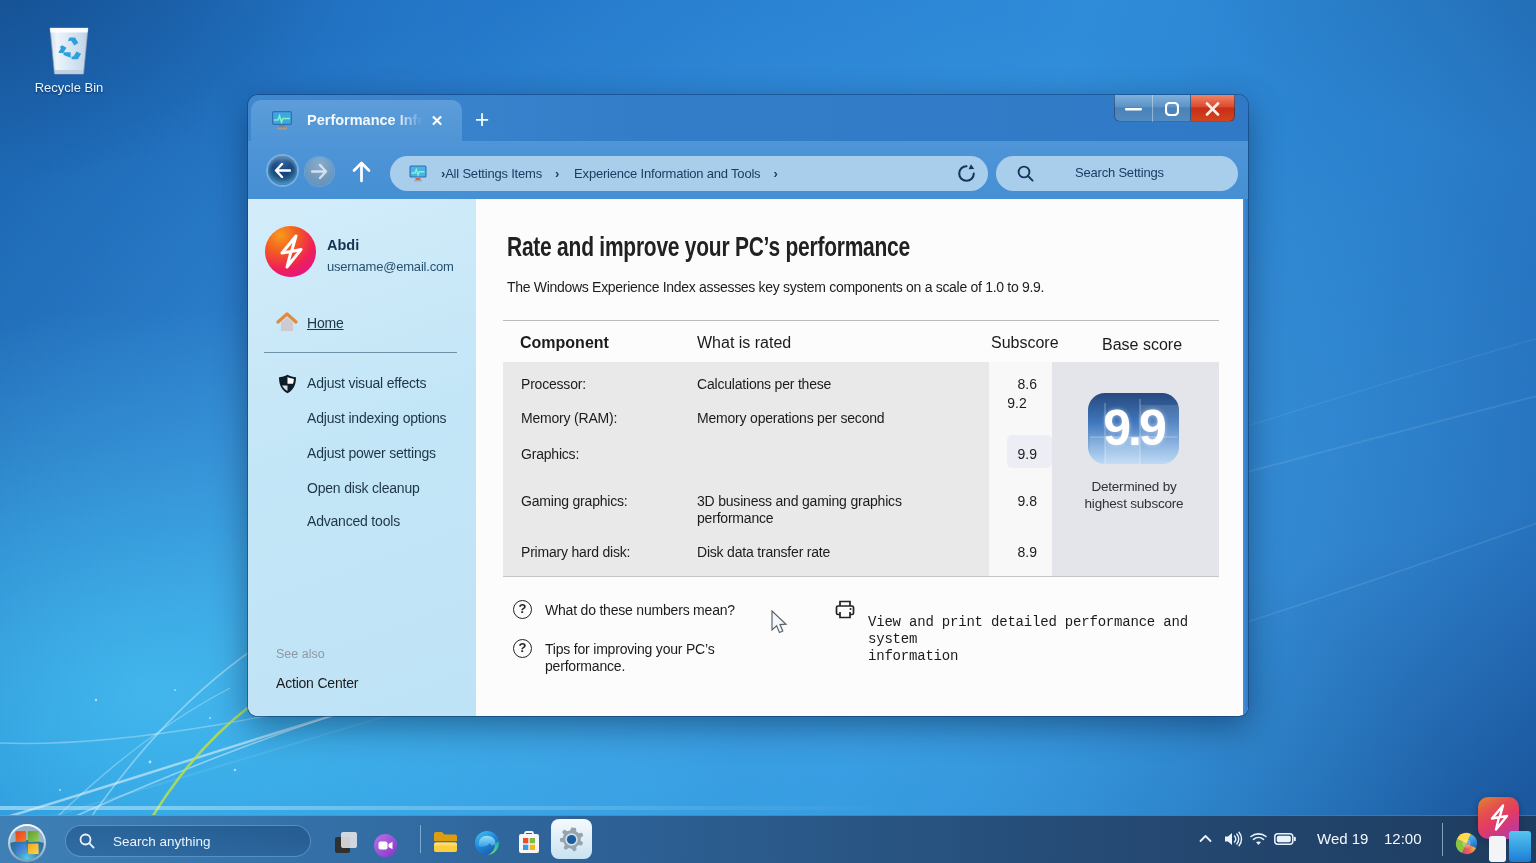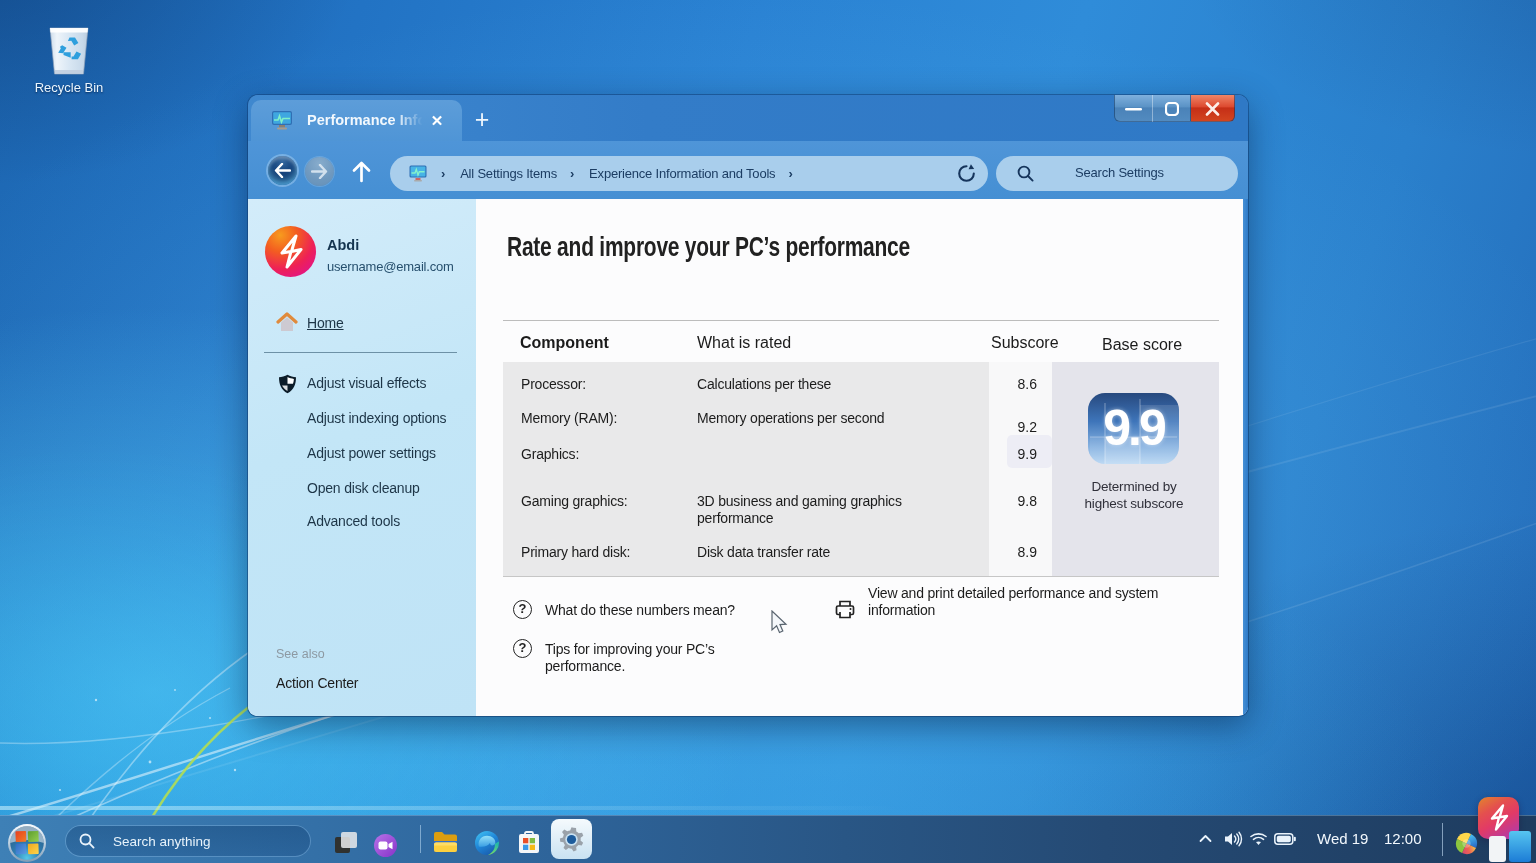--- a/index.html
+++ b/index.html
@@ -198,21 +198,21 @@
       </svg>
     <div id="crumb" class="abs">
       <svg style="margin-left:19px;" width="18" height="17" viewBox="0 0 18 17">
         <rect x="0.5" y="0.5" width="17" height="12" rx="1.5" fill="#2f6fb4"></rect>
         <rect x="1.6" y="1.6" width="14.8" height="9.8" rx="1" fill="#47b3e6"></rect>
         <path d="M2.5,8 L6,8 7.3,4.5 9,10 10.3,6.8 15.5,6.8" stroke="#85f2cb" stroke-width="1.4" fill="none"></path>
         <rect x="6.5" y="13" width="5" height="2" fill="#c66"></rect>
         <rect x="5" y="15" width="8" height="1.6" rx="0.8" fill="#aaa"></rect>
       </svg>
       <span style="margin:0 0 0 14px;font-weight:bold;">›</span>
-      <span style="margin-left:15px;">All Settings Items</span>
+      <span style="">All Settings Items</span>
       <span style="margin-left:13px;font-weight:bold;">›</span>
       <span style="margin-left:15px;">Experience Information and Tools</span>
       <span style="margin-left:13px;font-weight:bold;">›</span>
       <svg style="position:absolute;left:567px;top:8px;" width="19" height="19" viewBox="0 0 19 19">
         <path d="M9.5,2.2 A7.3,7.3 0 1 0 16.8,9.5" stroke="#16355c" stroke-width="2.1" fill="none" stroke-linecap="round"></path>
         <path d="M13.5,0.5 L17.5,4.5 L12,5.8 Z" fill="#16355c" transform="rotate(10 15 3)"></path>
       </svg>
     </div>
     <div id="search" class="abs">
       <svg style="position:absolute;left:21px;top:9px;" width="17" height="17" viewBox="0 0 17 17">
@@ -250,40 +250,41 @@
       <div class="abs sitem" style="left:59px;top:246px;">Adjust power settings</div>
       <div class="abs sitem" style="left:59px;top:281px;">Open disk cleanup</div>
       <div class="abs sitem" style="left:59px;top:314px;">Advanced tools</div>
 
       <div class="abs" style="left:28px;top:448px;font-size:12.5px;color:#8d99a2;">See also</div>
       <div class="abs sitem" style="left:28px;top:476px;color:#1b1b1b;">Action Center</div>
     </div>
 
     <div id="content" class="abs">
       <div id="h1" class="abs">Rate and improve your PC’s performance</div>
+      <div id="para" class="abs">The Windows Experience Index assesses key system components on a scale of 1.0 to 9.9.</div>
 
       <div id="thr1" class="abs"></div>
       <div class="abs thead" style="left:44px;top:135px;font-weight:bold;">Component</div>
       <div class="abs thead" style="left:221px;top:135px;">What is rated</div>
       <div class="abs thead" style="left:515px;top:135px;">Subscore</div>
       <div class="abs thead" style="left:626px;top:137px;">Base score</div>
 
       <div id="tgray" class="abs"></div>
       <div id="tsubw" class="abs"></div>
       <div id="tbase" class="abs"></div>
       <div id="ghl" class="abs"></div>
       <div id="thr2" class="abs"></div>
 
       <div class="comp" style="top:177px;">Processor:</div>
       <div class="wrat" style="top:177px;">Calculations per these</div>
       <div class="sub" style="top:177px;">8.6</div>
 
       <div class="comp" style="top:211px;">Memory (RAM):</div>
       <div class="wrat" style="top:211px;">Memory operations per second</div>
-      <div class="sub" style="top:220px;">9.2</div>
+      <div class="sub" style="top:196px;text-align:center;">9.2</div>
 
       <div class="comp" style="top:247px;">Graphics:</div>
       <div class="sub" style="top:247px;">9.9</div>
 
       <div class="comp" style="top:294px;">Gaming graphics:</div>
       <div class="wrat" style="top:294px;">3D business and gaming graphics<br>performance</div>
       <div class="sub" style="top:294px;">9.8</div>
 
       <div class="comp" style="top:345px;">Primary hard disk:</div>
       <div class="wrat" style="top:345px;">Disk data transfer rate</div>
@@ -317,21 +318,21 @@
       <div class="qmark" style="left:37px;top:401px;">?</div>
       <div class="hl" style="left:69px;top:403px;">What do these numbers mean?</div>
       <div class="qmark" style="left:37px;top:440px;">?</div>
       <div class="hl" style="left:69px;top:442px;">Tips for improving your PC’s<br>performance.</div>
       <svg class="abs" style="left:359px;top:401px;" width="20" height="19" viewBox="0 0 20 19">
         <rect x="1.5" y="6" width="17" height="8.5" rx="1.5" fill="none" stroke="#222" stroke-width="1.7"></rect>
         <path d="M5,6 L5,1.5 L15,1.5 L15,6" fill="none" stroke="#222" stroke-width="1.7"></path>
         <path d="M5,12 L5,17.5 L15,17.5 L15,12" fill="#fff" stroke="#222" stroke-width="1.7"></path>
         <circle cx="15.5" cy="9" r="1" fill="#222"></circle>
       </svg>
-      <div class="hl" style="left:392px;top:386px;">View and print detailed performance and system<br>information</div>
+      <div class="hl" style="left:392px;top:415px;font-family:Liberation Mono, monospace;">View and print detailed performance and system<br>information</div>
     </div>
     <div id="rstrip" class="abs"></div>
   </div>
 </div>
 
 <svg class="abs" style="left:768px;top:610px;" width="22" height="26" viewBox="0 0 22 26">
   <path d="M4,1 L4,20 L8.6,15.8 L11.5,22.5 L14.8,21 L12,14.6 L18,14.2 Z" fill="#f4f7fa" stroke="#5a6570" stroke-width="1.2"></path>
 </svg>
 
 <div id="taskbar" class="abs">

